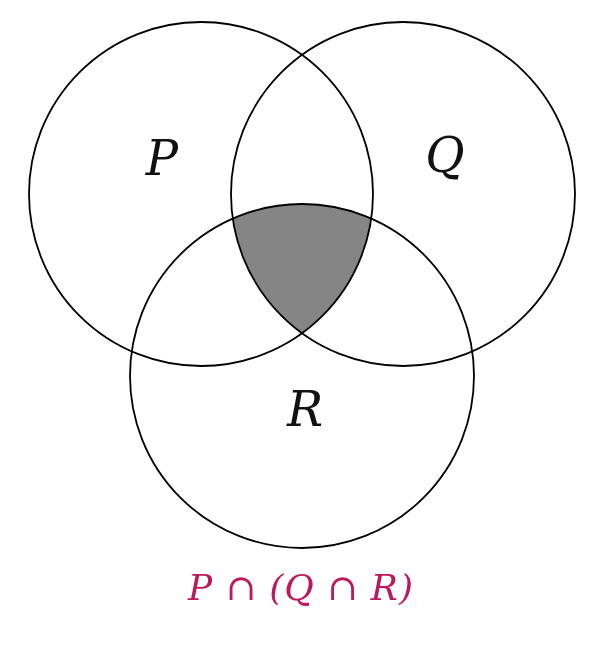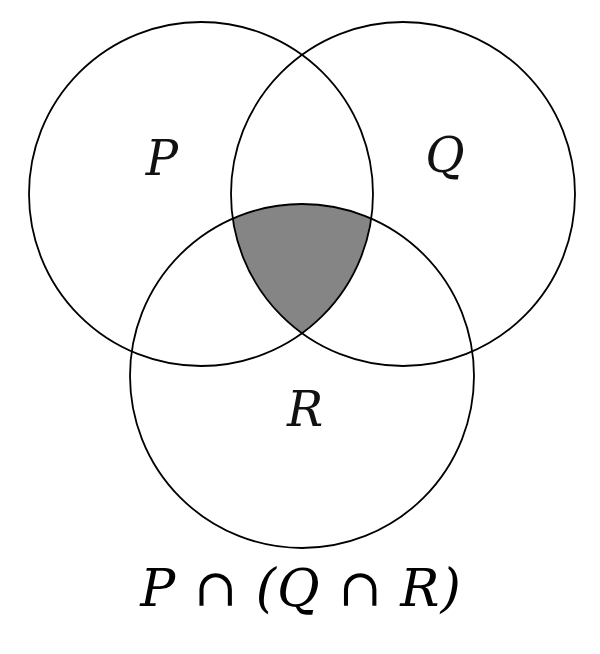--- a/index.html
+++ b/index.html
@@ -32,23 +32,23 @@
   }
   .label-p { left: 162px; top: 158px; }
   .label-q { left: 445px; top: 155px; }
   .label-r { left: 305px; top: 409px; }
   .caption {
     position: absolute;
     left: 301px;
     top: 588px;
     transform: translate(-50%, -50%);
     font-style: italic;
-    font-size: 52px;
+    font-size: 36px;
     letter-spacing: 1px;
-    color: #000000;
+    color: #be185d;
     line-height: 1;
     white-space: nowrap;
     user-select: none;
   }
 </style>
 </head>
 <body>
 
 <div class="figure">
 

